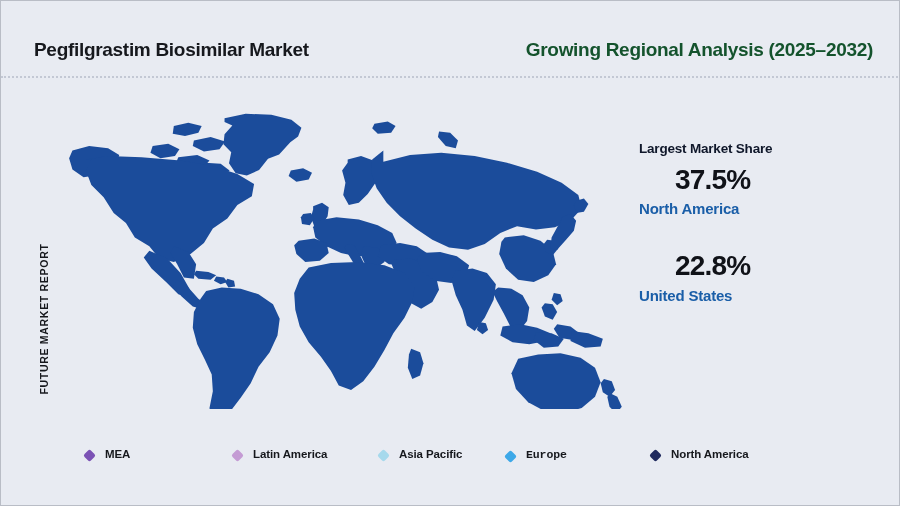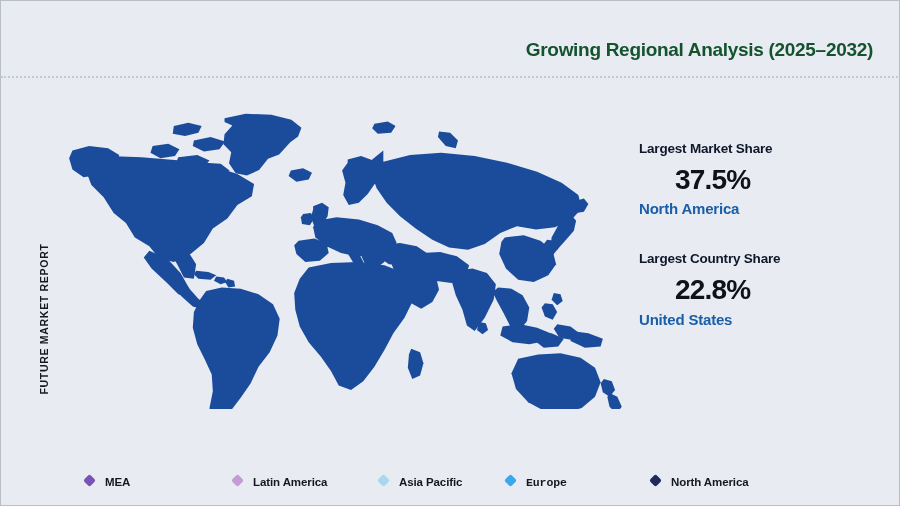--- a/index.html
+++ b/index.html
@@ -127,23 +127,22 @@
   .legend {
     position: absolute;
     left: 84px;
     top: 447px;
     width: 700px;
     height: 22px;
   }
   .legend-item {
     position: absolute;
     display: flex;
-    align-items: flex-start;
+    align-items: flex-end;
     white-space: nowrap;
-    margin-top: 28px;
   }
   .legend-dot {
     width: 9px;
     height: 9px;
     transform: rotate(45deg);
     border-radius: 2px;
     margin-right: 11px;
     flex: 0 0 auto;
   }
   .legend-label {
@@ -152,20 +151,21 @@
     color: #16181d;
     letter-spacing: -0.1px;
   }
 </style>
 </head>
 <body>
 
 <div class="infographic">
 
   <div class="header">
+    <div class="title-left">Pegfilgrastim Biosimilar Market</div>
     <div class="title-right">Growing Regional Analysis (2025–2032)</div>
     <div class="header-divider"></div>
   </div>
 
   <div class="brand-vertical">FUTURE MARKET REPORT</div>
 
   <div class="map-wrap">
     <svg viewBox="0 0 1010 560" preserveAspectRatio="xMidYMid meet">
       <g fill="#1b4c9b">
 
@@ -266,21 +266,20 @@
 
   <div class="stats">
 
     <div class="stat-block">
       <div class="stat-label">Largest Market Share</div>
       <div class="stat-value">37.5%</div>
       <div class="stat-region">North America</div>
     </div>
 
     <div class="stat-block">
-      <div class="stat-label">Largest Country Share</div>
       <div class="stat-value">22.8%</div>
       <div class="stat-region">United States</div>
     </div>
 
   </div>
 
   <div class="legend">
 
     <div class="legend-item" style="left:0px;">
       <span class="legend-dot" style="background: rgb(123, 82, 181);"></span>

